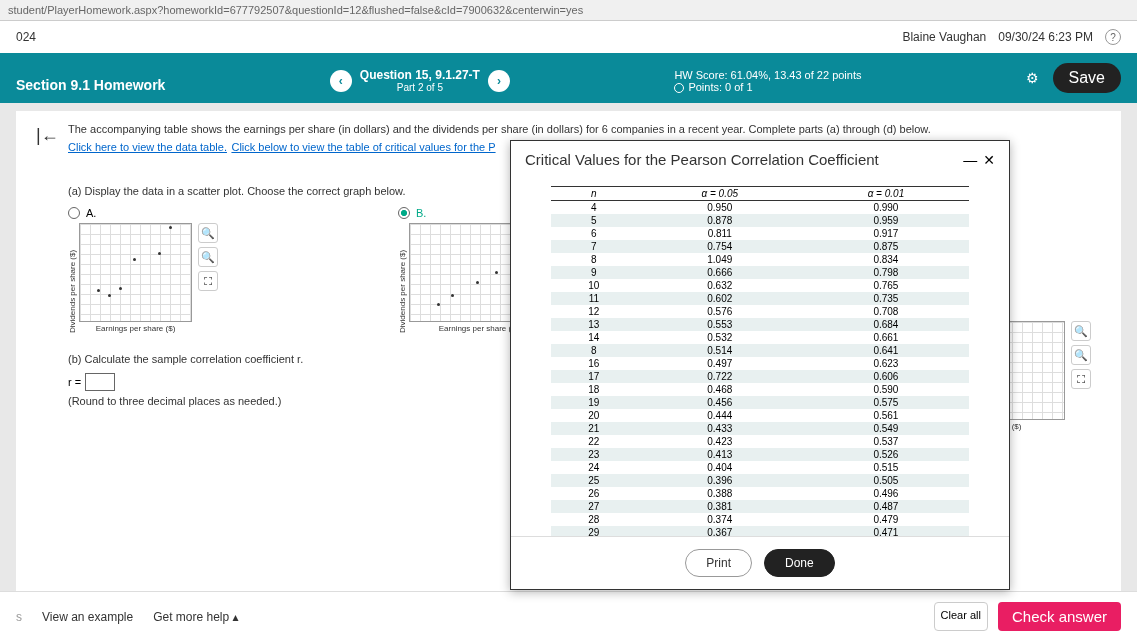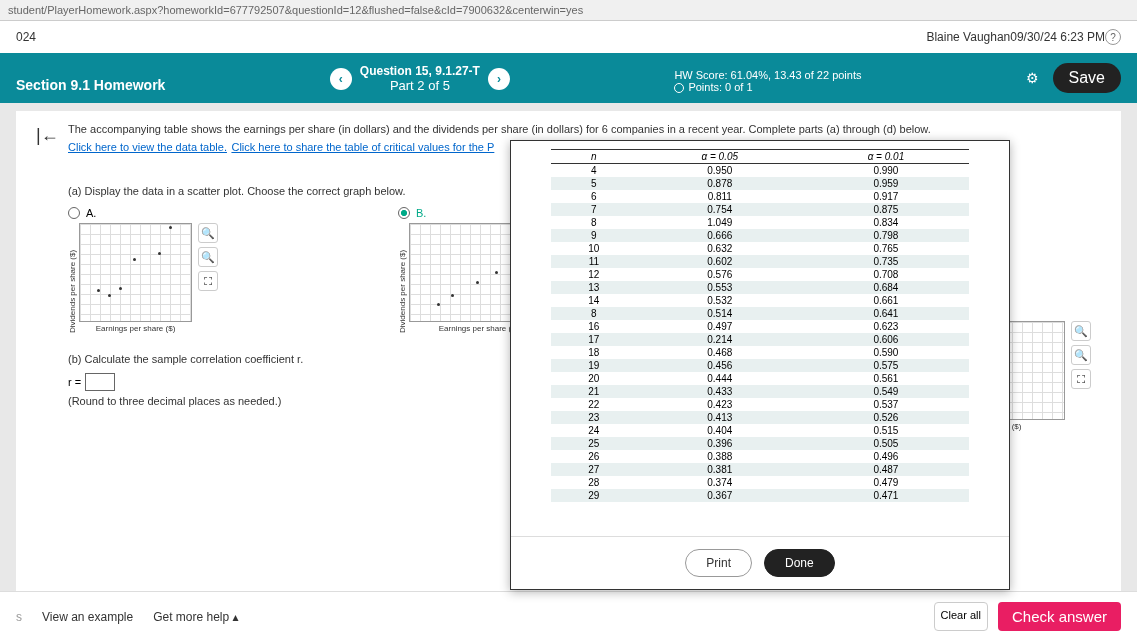--- a/index.html
+++ b/index.html
@@ -1,28 +1,28 @@
 <!DOCTYPE html>
 <html><head>
 <meta charset="utf-8">
 <style>
 * { margin: 0; padding: 0; box-sizing: border-box; font-family: Arial, sans-serif; }
 body { background: #e8e8e8; width: 1137px; height: 641px; overflow: hidden; position: relative; }
 .url-bar { background: #f0f0f0; padding: 4px 8px; font-size: 11px; color: #666; border-bottom: 1px solid #ccc; }
 .top-header { background: #fff; padding: 8px 16px; display: flex; justify-content: space-between; align-items: center; font-size: 12px; }
 .top-header .left { color: #333; }
-.top-header .right { display: flex; align-items: center; gap: 0; color: #333; }
+.top-header .right { display: flex; align-items: center; gap: 12px; color: #333; }
 .help-icon { width: 16px; height: 16px; border: 1px solid #999; border-radius: 50%; display: inline-flex; align-items: center; justify-content: center; font-size: 10px; color: #666; }
 .section-bar { background: #0a8a99; color: #fff; display: flex; align-items: flex-end; justify-content: space-between; padding: 10px 16px; font-size: 13px; }
 .section-title { font-weight: bold; font-size: 14px; }
 .question-nav { display: flex; align-items: center; gap: 8px; }
 .nav-btn { width: 22px; height: 22px; background: #fff; color: #0a8a99; border-radius: 50%; display: flex; align-items: center; justify-content: center; font-size: 12px; cursor: pointer; font-weight: bold; }
 .question-info { text-align: center; }
 .question-info .q-title { font-weight: bold; font-size: 12px; }
-.question-info .q-part { font-size: 13px; }
+.question-info .q-part { font-size: 10px; }
 .score-info { font-size: 11px; }
 .score-info .radio { display: inline-block; width: 10px; height: 10px; border: 1.5px solid #fff; border-radius: 50%; margin-right: 4px; vertical-align: middle; }
 .save-btn { background: #222; color: #fff; padding: 6px 16px; border-radius: 16px; font-size: 16px; cursor: pointer; }
 .gear-icon { color: #fff; font-size: 14px; }
 .content-area { background: #fff; margin: 8px 16px; padding: 12px; position: relative; height: 490px; overflow: hidden; }
 .back-arrow { position: absolute; left: 20px; top: 14px; font-size: 18px; color: #333; cursor: pointer; }
 .prompt-text { margin-left: 40px; font-size: 11px; color: #333; margin-bottom: 2px; }
 .link-text { color: #0066cc; text-decoration: underline; cursor: pointer; font-size: 11px; }
 .part-a { margin-left: 40px; margin-top: 30px; font-size: 11px; color: #333; }
 .options-row { display: flex; gap: 180px; margin-left: 40px; margin-top: 10px; }
@@ -97,21 +97,21 @@
     <span class="gear-icon">⚙</span>
     <div class="save-btn">Save</div>
   </div>
 </div>
 
 <div class="content-area">
   <div class="back-arrow">|←</div>
   <div class="prompt-text">The accompanying table shows the earnings per share (in dollars) and the dividends per share (in dollars) for 6 companies in a recent year. Complete parts (a) through (d) below.</div>
   <div style="margin-left:40px;">
     <span class="link-text">Click here to view the data table.</span>
-    <span class="link-text">Click here to share the table of critical values for the P</span>
+    <span class="link-text">Click below to view the table of critical values for the P</span>
   </div>
 
   <div class="part-a">(a) Display the data in a scatter plot. Choose the correct graph below.</div>
 
   <div class="options-row">
     <div class="option-block">
       <div class="option-label">
         <span class="radio-btn"></span>
         <span>A.</span>
       </div>
@@ -174,20 +174,27 @@
       <div class="chart-tools">
         <div class="tool-btn">🔍</div>
         <div class="tool-btn">🔍</div>
         <div class="tool-btn">⛶</div>
       </div>
     </div>
   </div>
 </div>
 
 <div class="modal">
+  <div class="modal-header">
+    <div class="modal-title">Critical Values for the Pearson Correlation Coefficient</div>
+    <div class="modal-close">
+      <span>—</span>
+      <span>✕</span>
+    </div>
+  </div>
   <div class="modal-body">
     <table class="crit-table">
       <thead>
           <tr>
         <th>n</th>
         <th>α = 0.05</th>
         <th>α = 0.01</th>
       </tr>
         </thead>
       <tbody id="crit-tbody">
@@ -251,21 +258,21 @@
             <td>0.514</td>
             <td>0.641</td>
           </tr>
           <tr>
             <td>16</td>
             <td>0.497</td>
             <td>0.623</td>
           </tr>
           <tr>
             <td>17</td>
-            <td>0.214</td>
+            <td>0.722</td>
             <td>0.606</td>
           </tr>
           <tr>
             <td>18</td>
             <td>0.468</td>
             <td>0.590</td>
           </tr>
           <tr>
             <td>19</td>
             <td>0.456</td>

